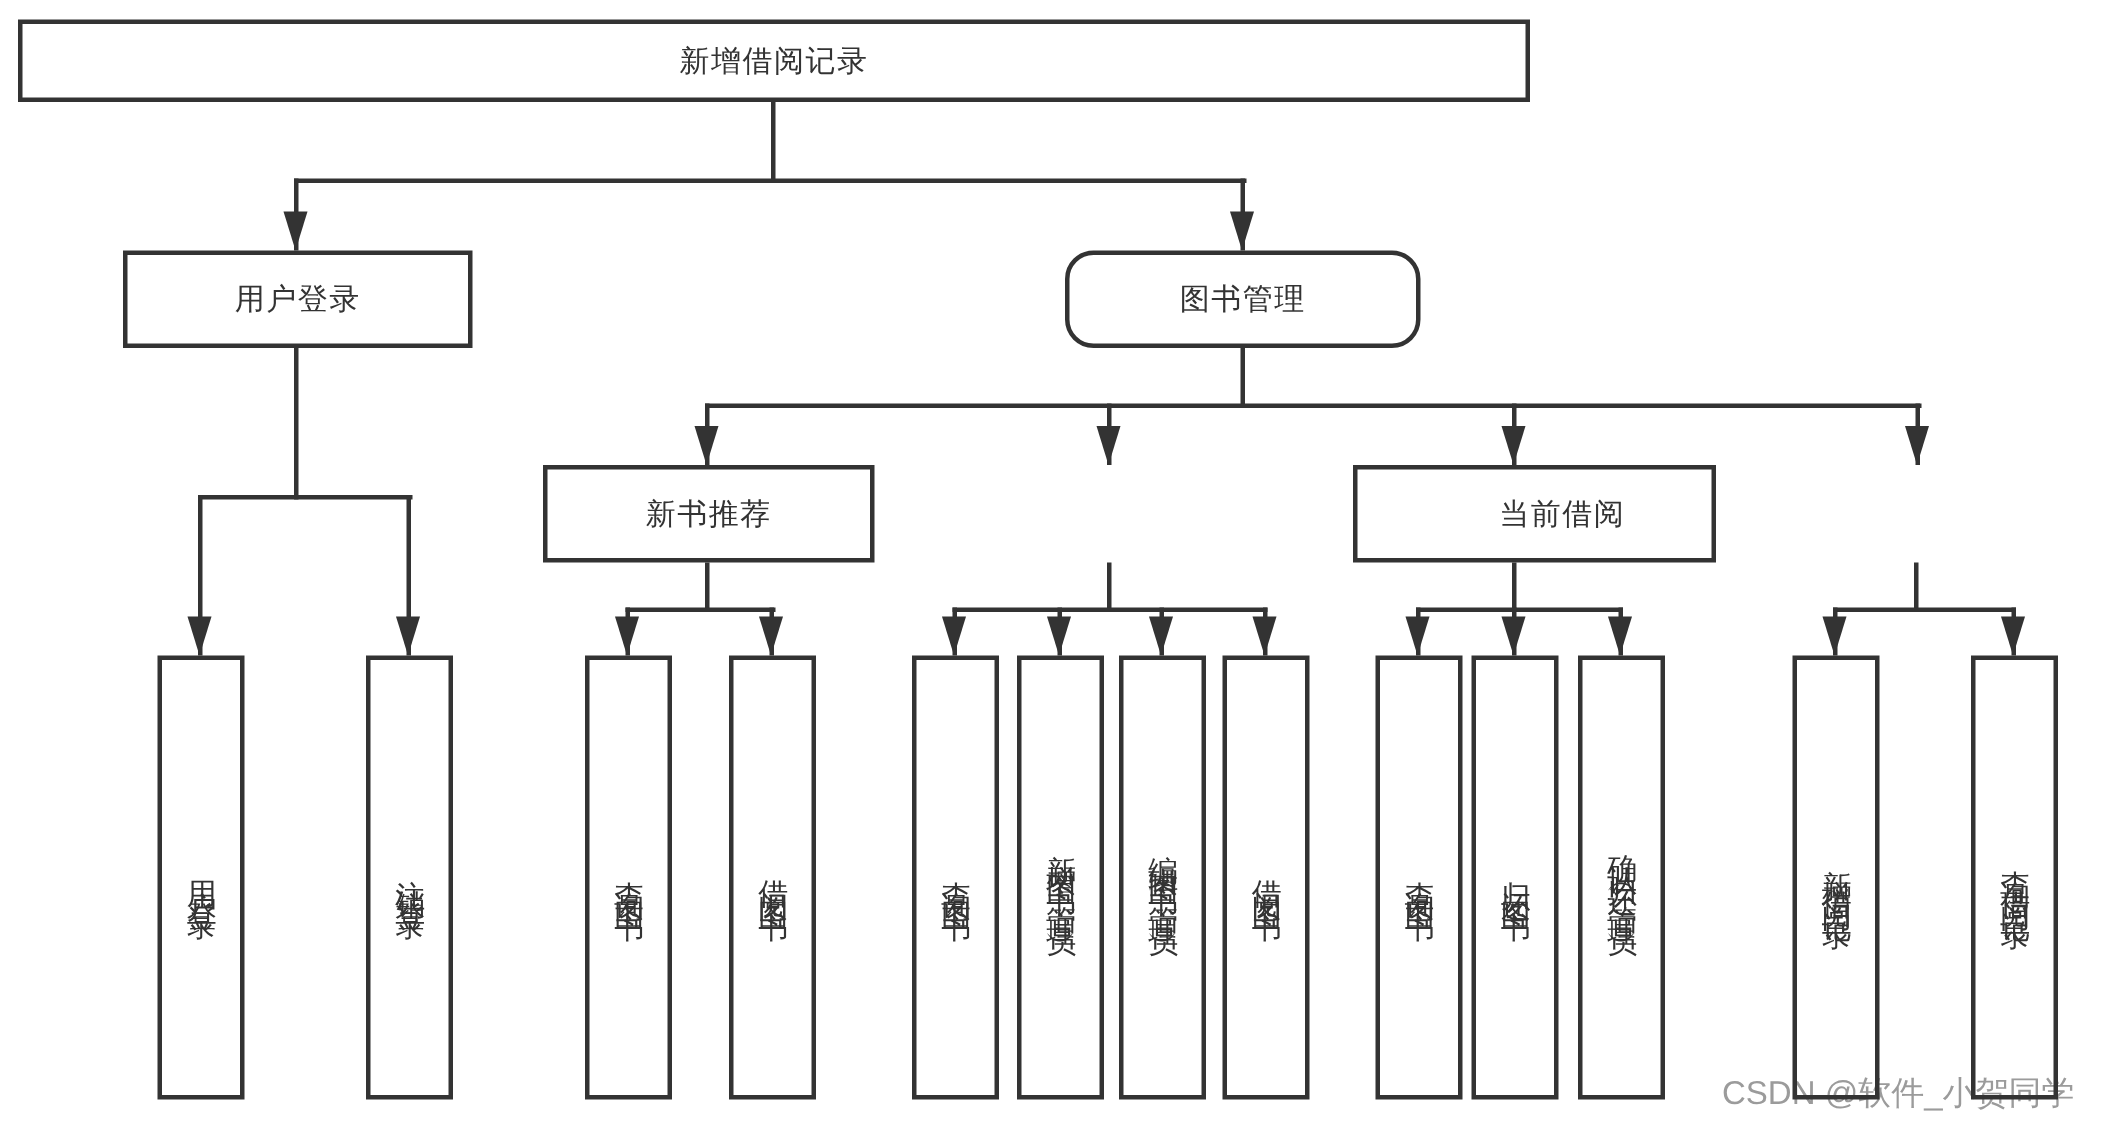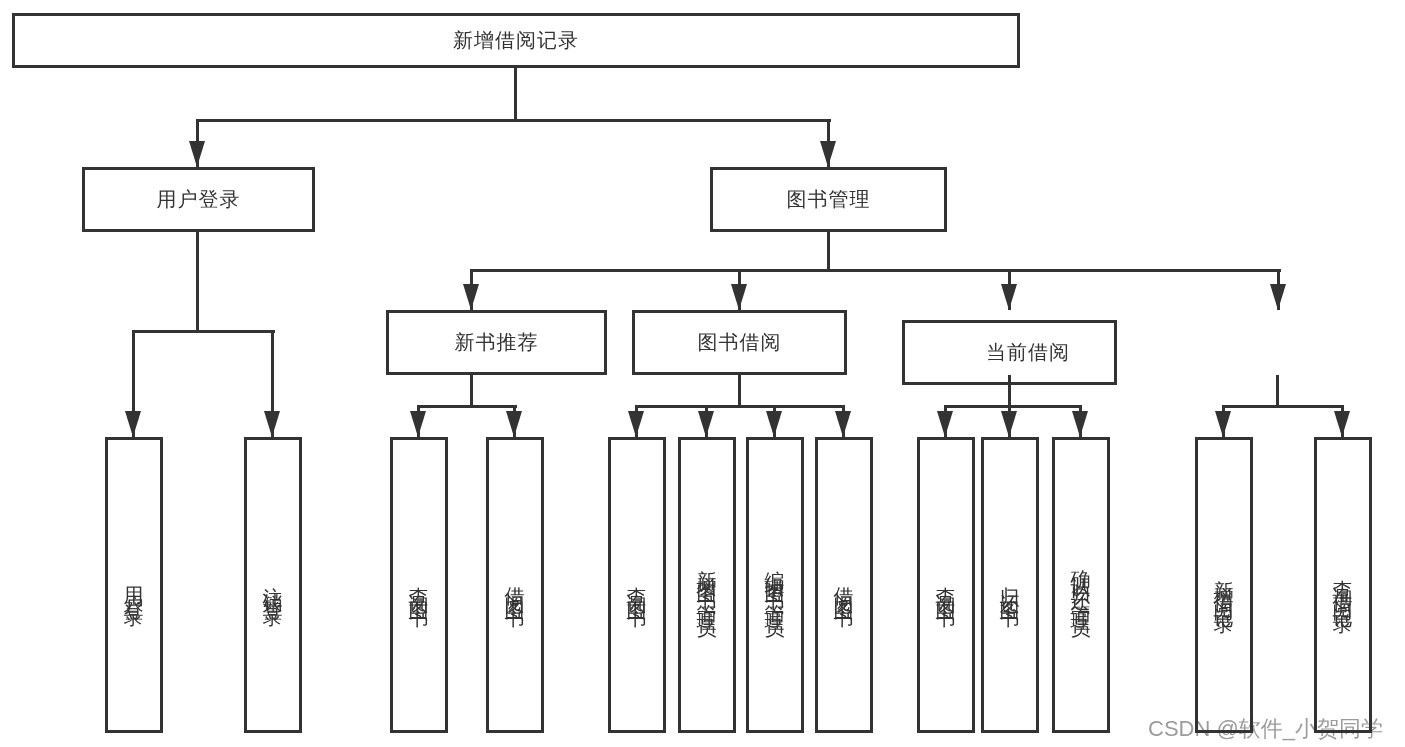--- a/index.html
+++ b/index.html
@@ -81,21 +81,21 @@
   <div class="line" style="left:514px; top:68px;  width:3px;   height:53px;"></div>
   <div class="line" style="left:196px; top:119px; width:635px; height:3px;"></div>
   <div class="line" style="left:196px; top:119px; width:3px;   height:48px;"></div>
   <div class="line" style="left:827px; top:119px; width:3px;   height:48px;"></div>
   <div class="arrow" style="left:189px; top:141px;"></div>
   <div class="arrow" style="left:820px; top:141px;"></div>
 
   <div class="box" style="left:82px; top:167px; width:233px; height:65px;">
     <span class="hlabel">用户登录</span>
   </div>
-  <div class="box" style="left:710px; top:167px; width:237px; height:65px;">
+  <div class="box" style="left:710px; top:167px; width:237px; height:65px;border-radius:19px;">
     <span class="hlabel">图书管理</span>
   </div>
 
   <div class="line" style="left:196px; top:232px; width:3px;   height:101px;"></div>
   <div class="line" style="left:132px; top:330px; width:143px; height:3px;"></div>
   <div class="line" style="left:132px; top:330px; width:3px;   height:107px;"></div>
   <div class="line" style="left:271px; top:330px; width:3px;   height:107px;"></div>
   <div class="arrow" style="left:125px; top:411px;"></div>
   <div class="arrow" style="left:264px; top:411px;"></div>
 
@@ -103,27 +103,24 @@
   <div class="line" style="left:470px;  top:269px; width:811px; height:3px;"></div>
   <div class="line" style="left:470px;  top:269px; width:3px;   height:41px;"></div>
   <div class="line" style="left:738px;  top:269px; width:3px;   height:41px;"></div>
   <div class="line" style="left:1008px; top:269px; width:3px;   height:41px;"></div>
   <div class="line" style="left:1277px; top:269px; width:3px;   height:41px;"></div>
   <div class="arrow" style="left:463px;  top:284px;"></div>
   <div class="arrow" style="left:731px;  top:284px;"></div>
   <div class="arrow" style="left:1001px; top:284px;"></div>
   <div class="arrow" style="left:1270px; top:284px;"></div>
 
-  <div class="box" style="left:362px; top:310px; width:221px; height:65px;margin-left:24px;">
+  <div class="box" style="left:362px; top:310px; width:221px; height:65px;">
     <span class="hlabel">新书推荐</span>
   </div>
-  <div class="box" style="left:632px; top:310px; width:215px; height:65px;">
-    <span class="hlabel">图书借阅</span>
-  </div>
-  <div class="box" style="left:902px; top:320px; width:215px; height:65px;padding-left:37px;">
+  <div class="box" style="left:902px; top:310px; width:242px; height:65px;padding-left:37px;">
     <span class="hlabel">当前借阅</span>
   </div>
 
   <div class="line" style="left:470px; top:375px; width:3px;   height:33px;"></div>
   <div class="line" style="left:417px; top:405px; width:100px; height:3px;"></div>
   <div class="line" style="left:417px; top:405px; width:3px;   height:32px;"></div>
   <div class="line" style="left:513px; top:405px; width:3px;   height:32px;"></div>
   <div class="arrow" style="left:410px; top:411px;"></div>
   <div class="arrow" style="left:506px; top:411px;"></div>
 

